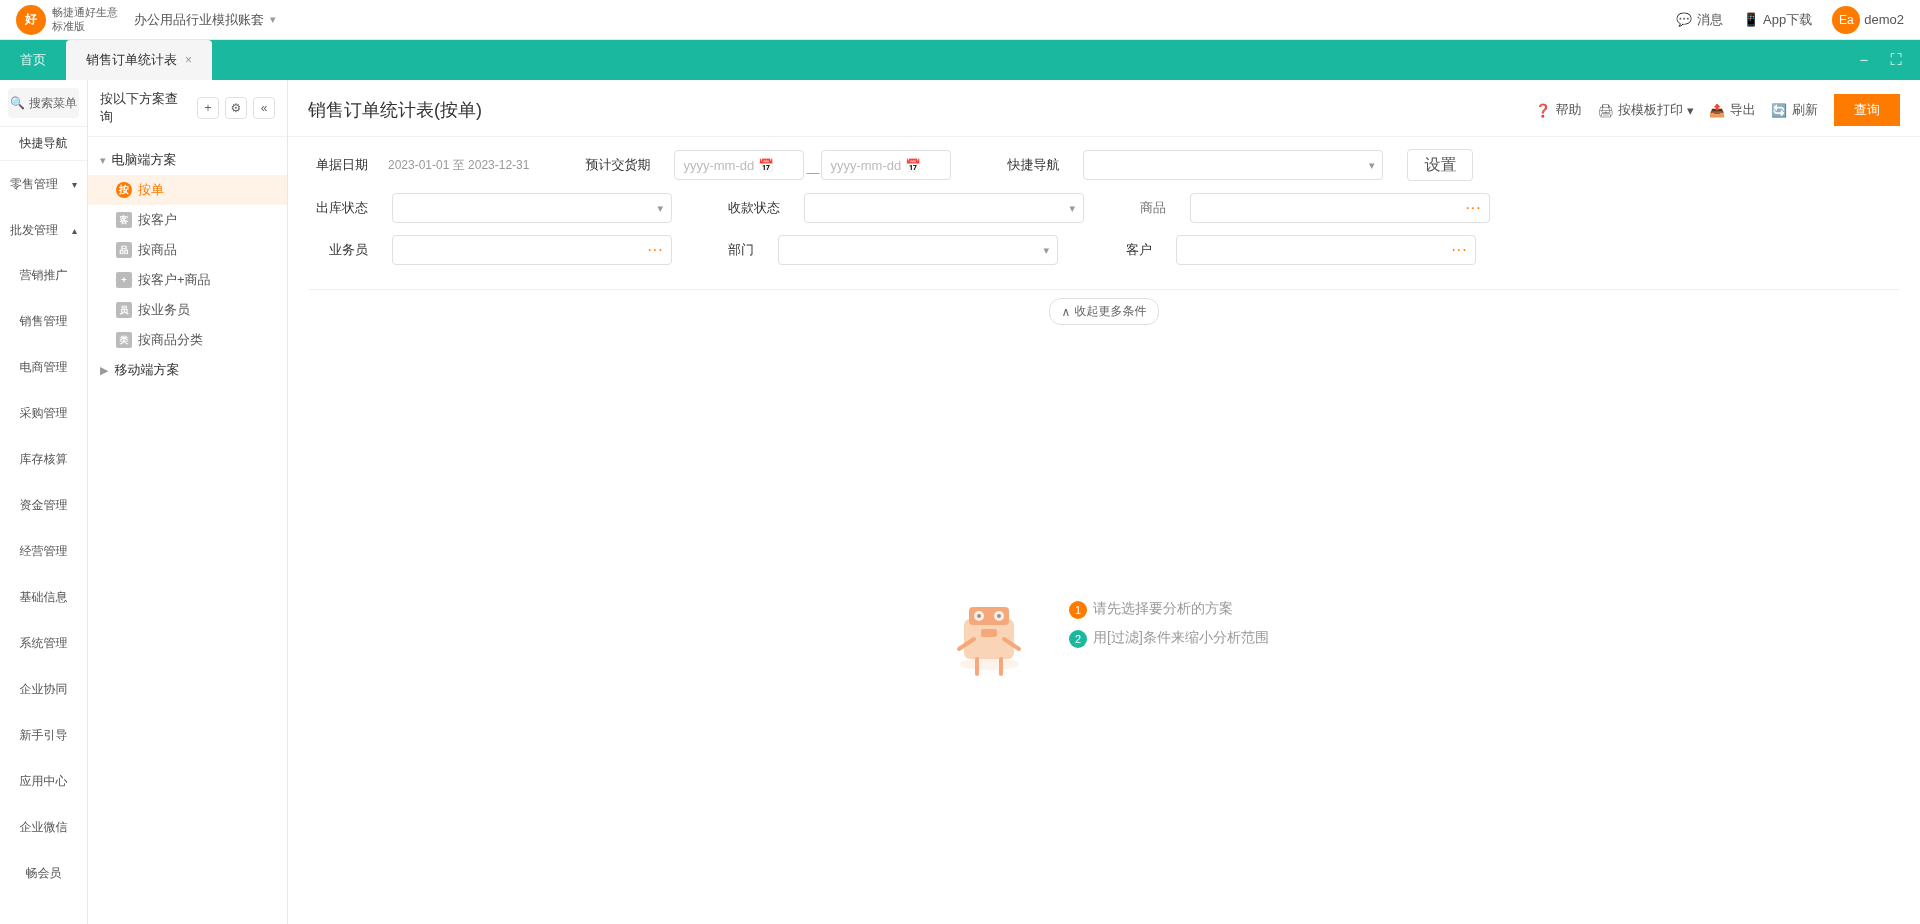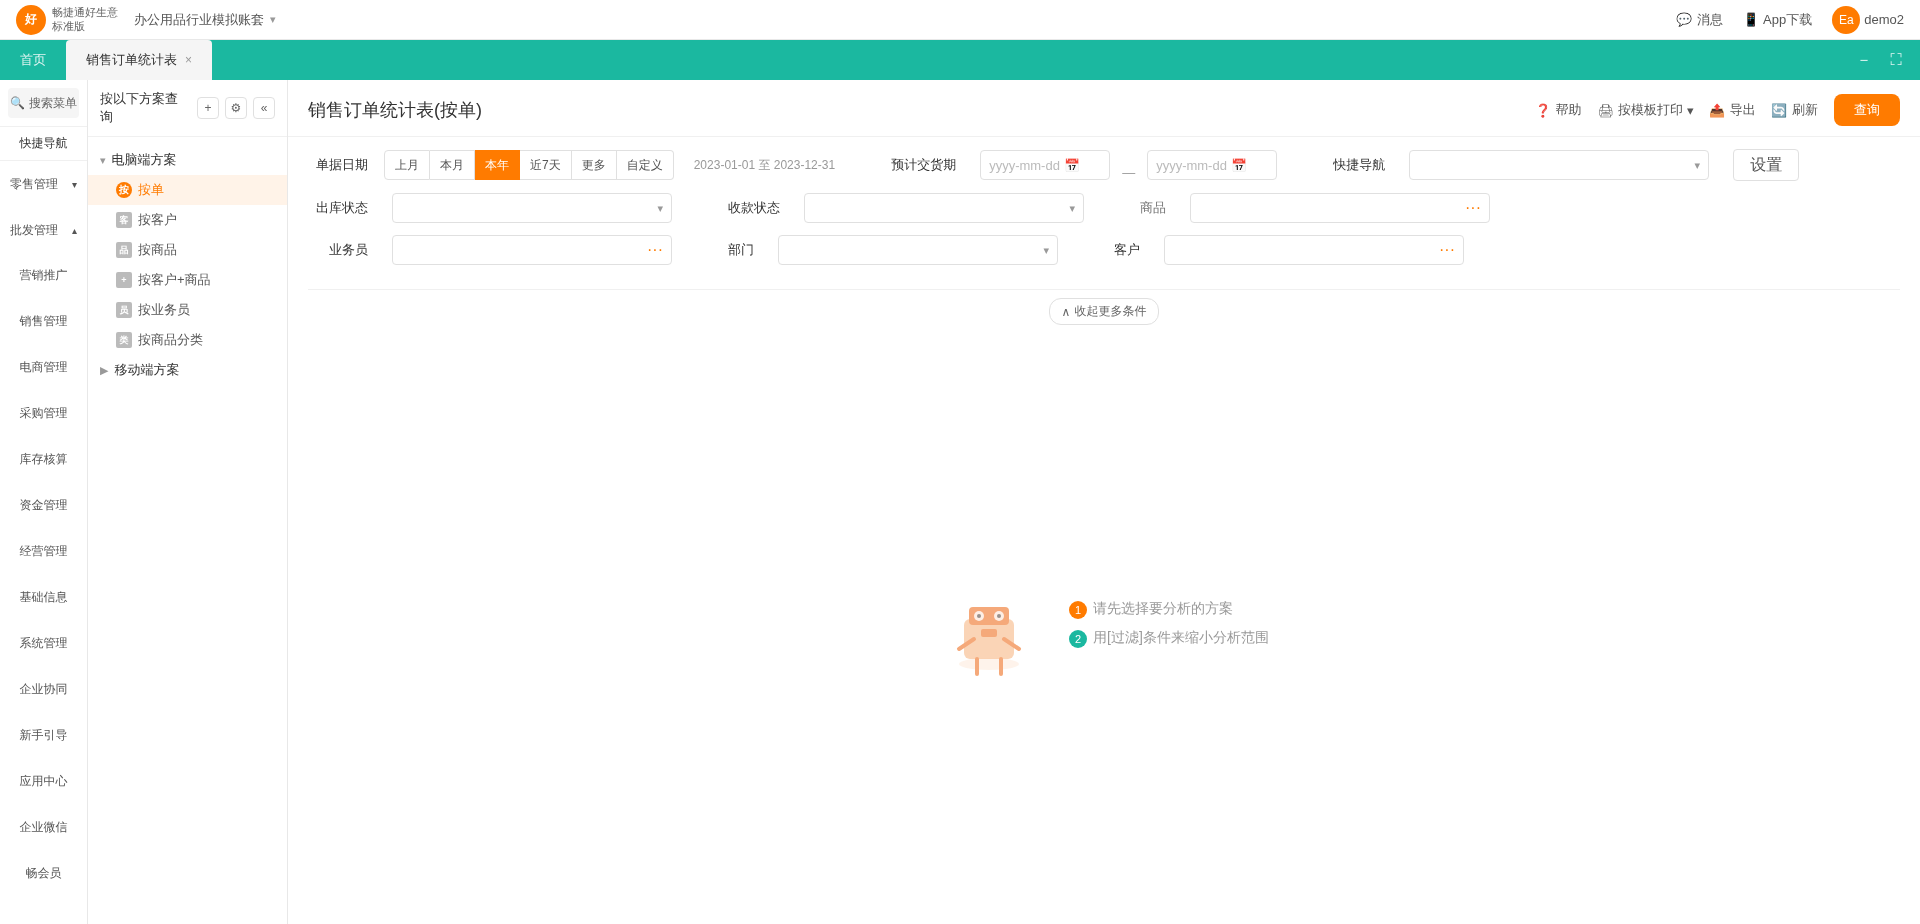--- a/index.html
+++ b/index.html
@@ -221,21 +221,21 @@
       align-items: center;
       justify-content: space-between;
       gap: 8px;
       cursor: pointer;
       min-width: 200px;
     }
     .filter-select .select-arrow { color: #999; font-size: 11px; }
     .date-range-group {
       display: flex;
       align-items: flex-end;
-      gap: 12px;
+      gap: 2px;
     }
     .date-input {
       height: 30px;
       border: 1px solid #e0e0e0;
       border-radius: 4px;
       padding: 0 8px;
       font-size: 13px;
       color: #bbb;
       background: #fff;
       display: flex; align-items: center; gap: 4px;
@@ -260,21 +260,21 @@
     .period-btn + .period-btn { border-left: none; }
     .period-btn.active { background: #ff7b00; color: #fff; border-color: #ff7b00; z-index: 1; }
     .date-range-text { font-size: 12px; color: #999; margin-left: 4px; }
     .ellipsis-btn { color: #ff7b00; cursor: pointer; font-size: 16px; }
     .btn-query {
       height: 32px;
       padding: 0 20px;
       background: #ff7b00;
       color: #fff;
       border: none;
-      border-radius: 8px;
+      border-radius: 0;
       font-size: 13px;
       cursor: pointer;
     }
     .btn-set {
       height: 32px;
       padding: 0 16px;
       background: #fff;
       color: #555;
       border: 1px solid #e0e0e0;
       border-radius: 4px;
@@ -523,28 +523,20 @@
         </div>
 
         <button class="btn-query">查询</button>
       </div>
     </div>
 
     <div style="background:#fff; padding: 0 20px; position: relative;">
 
       <div class="filter-row" style="padding-top: 12px; align-items: center;">
         <span class="filter-label">单据日期</span>
-        <div class="period-btns">
-          <button class="period-btn">上月</button>
-          <button class="period-btn">本月</button>
-          <button class="period-btn active">本年</button>
-          <button class="period-btn">近7天</button>
-          <button class="period-btn">更多</button>
-          <button class="period-btn">自定义</button>
-        </div>
         <span class="date-range-text">2023-01-01 至 2023-12-31</span>
 
         <span style="margin-left: 40px; font-size:13px; color:#333; white-space:nowrap;">预计交货期</span>
         <div class="date-range-group" style="margin-left: 8px;">
           <div class="date-input">
             <span style="color:#bbb;">yyyy-mm-dd</span>
             <span class="cal-icon">📅</span>
           </div>
           <span class="date-separator">—</span>
           <div class="date-input">
@@ -588,21 +580,21 @@
           <span style="flex:1;"></span>
           <span class="ellipsis-btn">···</span>
         </div>
 
         <span style="margin-left:40px; font-size:13px; color:#333; white-space:nowrap;">部门</span>
         <div class="filter-select" style="margin-left:8px; flex:1; max-width:280px;">
           <span style="color:#ccc;"></span>
           <span class="select-arrow">▾</span>
         </div>
 
-        <span style="margin-left:40px; font-size:13px; color:#333; white-space:nowrap;">客户</span>
+        <span style="margin-left:52px; font-size:13px; color:#333; white-space:nowrap;">客户</span>
         <div style="margin-left:8px; flex:1; display:flex; align-items:center; gap:4px; height:30px; border:1px solid #e0e0e0; border-radius:4px; padding:0 8px; max-width:300px;">
           <span style="flex:1;"></span>
           <span class="ellipsis-btn">···</span>
         </div>
       </div>
 
       <div style="border-top:1px solid #f0f0f0; padding: 8px 0; display:flex; justify-content:center;">
         <div class="collapse-btn">
           <span>∧</span>
           <span>收起更多条件</span>

